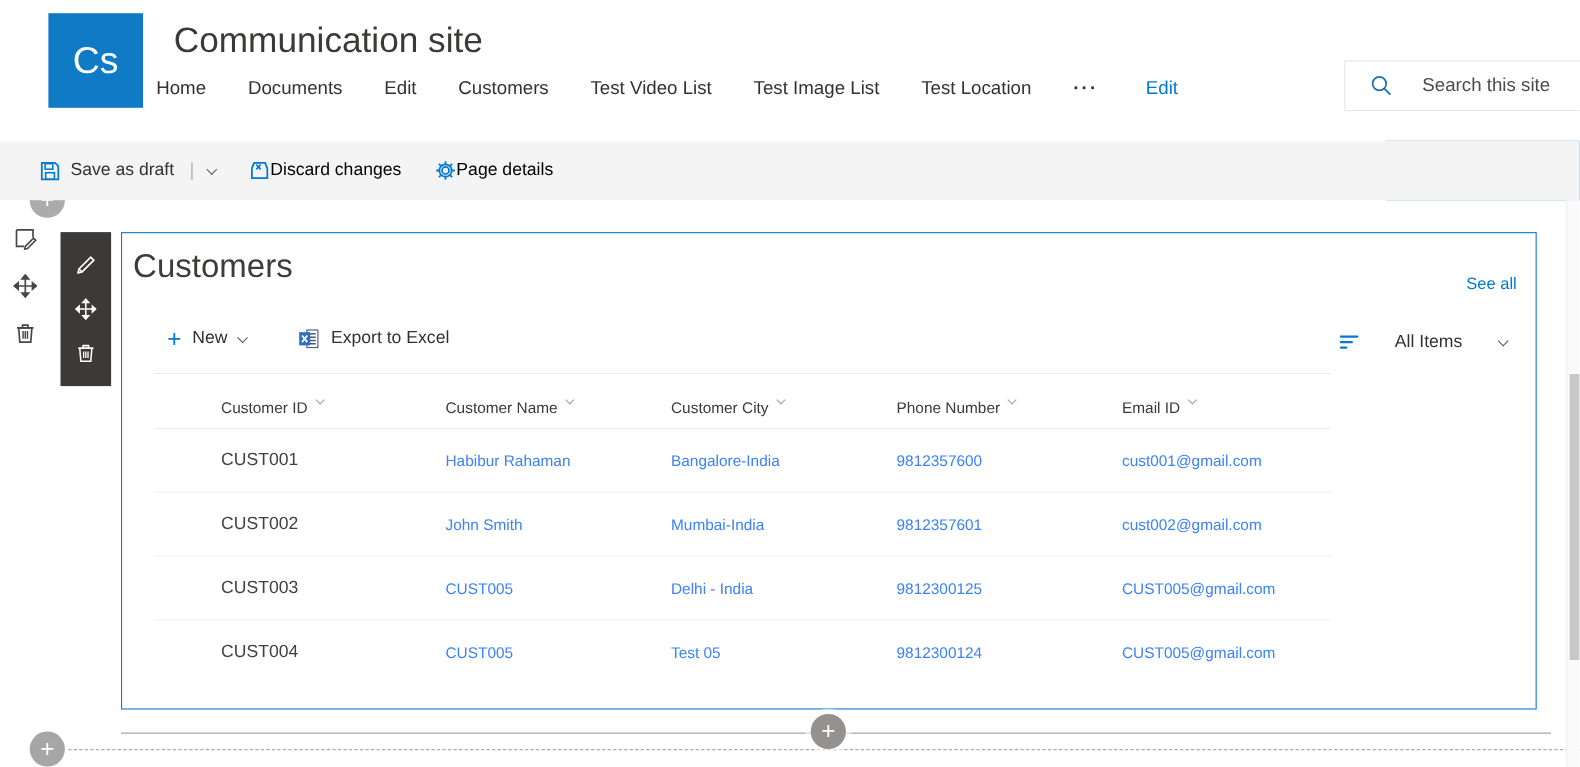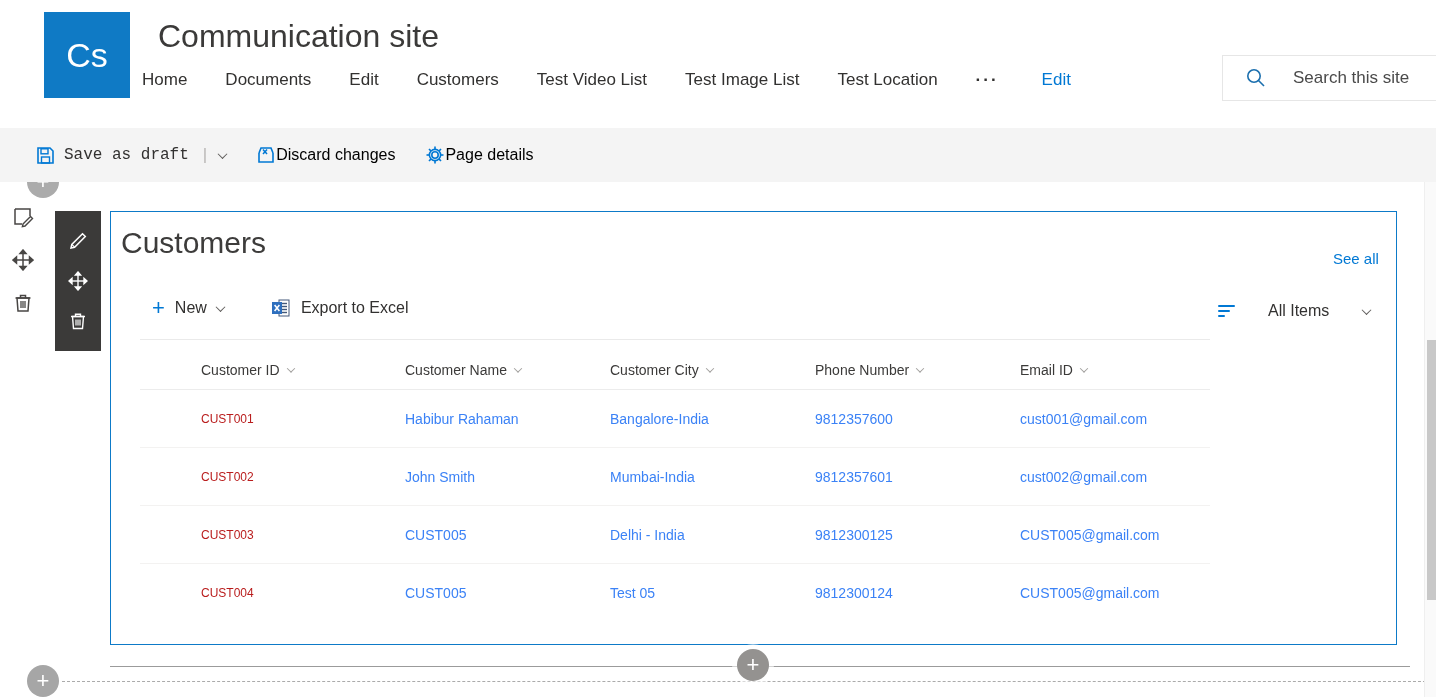--- a/index.html
+++ b/index.html
@@ -19,21 +19,21 @@
   .nav-overflow { letter-spacing:2px; font-weight:bold; color:#323130; }
   .nav-edit { color:#0078d4; margin-left:5px; }
   .search-box { left:1222px; top:55px; width:218px; height:46px; background:#fff;
     border:1px solid #e6e6e6; display:flex; align-items:center; padding-left:22px; gap:26px; }
   .search-box .ph { font-size:17px; color:#4a4a4a; }
 
   
   .cmd-bar { left:0; top:128px; width:1436px; height:54px; background:#f4f4f4;
     display:flex; align-items:center; z-index:3; }
   .cmd-left { display:flex; align-items:center; margin-left:36px; font-size:16px; color:#323130; }
-  .cmd-left .lbl { margin-left:9px;font-family:Liberation Mono, monospace; }
+  .cmd-left .lbl { margin-left:9px; }
   .cmd-sep { color:#b8b6b4; margin:0 12px 0 14px; font-size:17px; }
   .cmd-group { display:flex; align-items:center; margin-left:30px; }
   .chev { display:inline-block; width:7px; height:7px; border-right:1.5px solid #605e5c;
     border-bottom:1.5px solid #605e5c; transform:rotate(45deg) translate(-1px,-1px); }
   .cmd-status { position:absolute; right:196px; top:128px; height:54px;
     display:flex; align-items:center; gap:13px; font-size:17px; color:#323130; }
   .btn-republish { position:absolute; right:0; top:128px; width:176px; height:54px;
     background:#0078d4; color:#fff; border:none; font-size:17px; font-weight:bold;
     display:flex; align-items:center; justify-content:center; gap:11px; cursor:pointer;
     font-family:"Liberation Sans", sans-serif; }
@@ -64,25 +64,25 @@
   .filter-icon { display:inline-flex; flex-direction:column; gap:3px; margin-right:13px; }
   .filter-icon i { display:block; height:2px; background:#0078d4; border-radius:1px; }
   .toolbar-divider { left:140px; top:339px; width:1070px; height:1px; background:#eaeaea; }
 
   
   .tbl { left:140px; top:340px; width:1070px; }
   .trow { display:grid; grid-template-columns:61px 204px 205px 205px 205px 1fr;
     align-items:center; }
   .thead { height:50px; padding-top:10px; font-size:14px; color:#3b3a39;
     border-bottom:1px solid #ececec; }
-  .th { display:flex; align-items:center; gap:8px; cursor:pointer; }
+  .th { display:flex; gap:8px; cursor:pointer; }
   .th .chev { width:6px; height:6px; border-color:#a19f9d; }
   .tdata { height:58px; border-bottom:1px solid #f3f2f1; cursor:pointer; }
   .tdata:last-child { border-bottom:none; }
-  .cell-id { font-size:12px; color:#b91c1c; }
+  .cell-id { font-size:16px; color:#404040; }
   .cell { font-size:14px; color:#3b82f6; }
 
   
   .section-line { left:110px; top:666px; width:1300px; height:1px; background:#9b9b9b; }
   .dashed-line { left:62px; top:681px; width:1374px; border-top:1px dashed #ababab; }
   .add-left { left:27px; top:665px; width:32px; height:32px; background:#a6a6a6; z-index:2; }
   .add-center { left:737px; top:649px; width:32px; height:32px; background:#949290;
     box-shadow:0 0 0 5px rgba(255,255,255,.55); z-index:2; }
 
   

